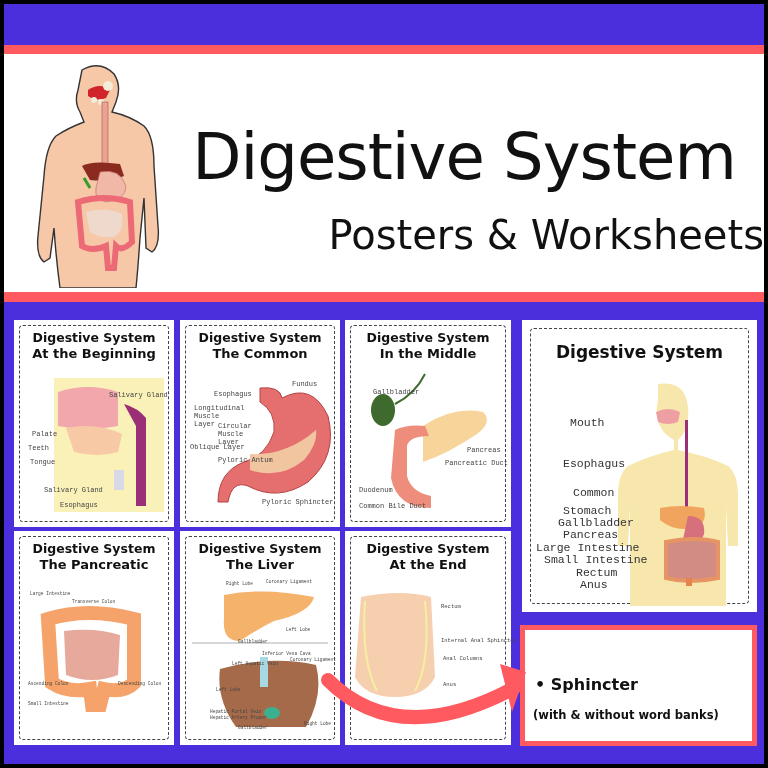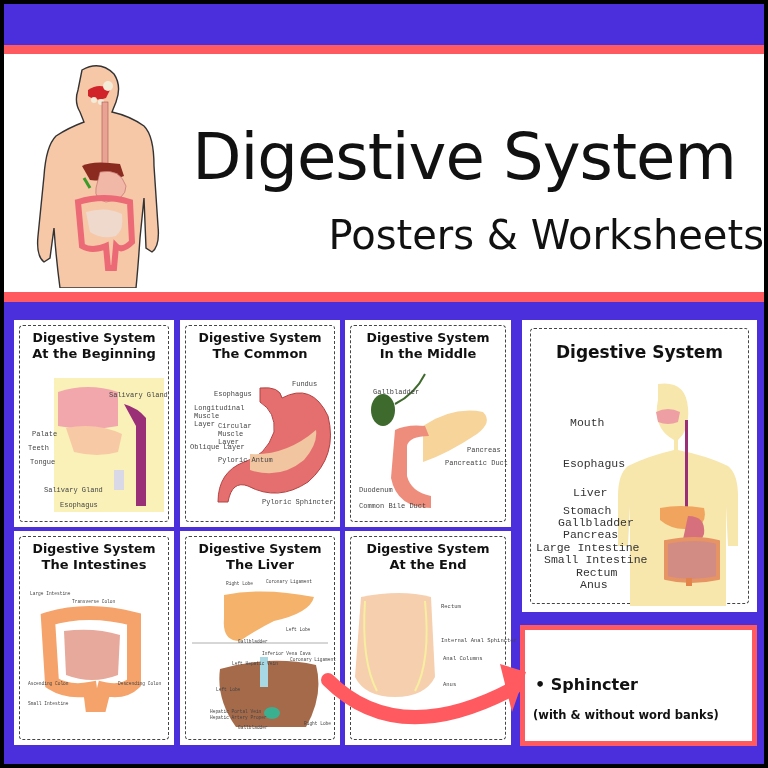--- a/index.html
+++ b/index.html
@@ -104,21 +104,21 @@
     <div class="lbl" style="left:28px;top:68px;">Gallbladder</div>
     <div class="lbl" style="left:122px;top:126px;">Pancreas</div>
     <div class="lbl" style="left:100px;top:139px;">Pancreatic Duct</div>
     <div class="lbl" style="left:14px;top:166px;">Duodenum</div>
     <div class="lbl" style="left:14px;top:182px;">Common Bile Duct</div>
   </div>
 
   <div class="card" style="left:10px;top:527px;width:160px;height:214px;">
     <div class="dash"></div>
     <div class="ct">Digestive System</div>
-    <div class="cs">The Intestines</div>
+    <div class="cs">The Pancreatic</div>
     <svg width="160" height="214">
       <path d="M34 88 q40 -12 86 0 l0 64 q-10 10 -30 6 l-4 16 l-8 0 l-2 -16 q-22 4 -38 -6 z" fill="none" stroke="#f5a36a" stroke-width="14"></path>
       <path d="M50 100 q30 -4 56 4 l-2 40 q-26 10 -52 0 z" fill="#e7a99b"></path>
     </svg>
     <div class="lbl sm" style="left:16px;top:60px;">Large Intestine</div>
     <div class="lbl sm" style="left:58px;top:68px;">Transverse Colon</div>
     <div class="lbl sm" style="left:14px;top:150px;">Ascending Colon</div>
     <div class="lbl sm" style="left:104px;top:150px;">Descending Colon</div>
     <div class="lbl sm" style="left:14px;top:170px;">Small Intestine</div>
   </div>
@@ -170,21 +170,21 @@
       <path d="M136 64 q28 -4 30 24 q2 22 -10 32 l0 10 q30 6 50 16 q10 8 10 30 l0 50 l-10 0 l-2 -40 l0 100 l-96 0 l0 -100 l-2 40 l-10 0 l0 -50 q0 -22 10 -30 q20 -10 46 -16 l0 -10 q-22 -12 -16 -40 z" fill="#f7e7ad"></path>
       <path d="M134 92 q12 -6 24 0 l-2 10 q-10 4 -20 0 z" fill="#ee9fa4"></path>
       <rect x="163" y="100" width="3" height="92" fill="#9a2f77"></rect>
       <path d="M138 188 q20 -4 44 0 q4 16 -10 20 q-20 4 -34 -8 z" fill="#f0a45e"></path>
       <path d="M166 196 q18 0 16 18 q-4 14 -22 10 z" fill="#d6707d"></path>
       <path d="M144 222 q30 -6 52 0 l0 36 q-28 6 -52 0 z" fill="#d38c84" stroke="#e79464" stroke-width="4"></path>
       <rect x="164" y="258" width="6" height="8" fill="#e3854a"></rect>
     </svg>
     <div class="lbl" style="left:48px;top:96px;">Mouth</div>
     <div class="lbl" style="left:41px;top:137px;">Esophagus</div>
-    <div class="lbl" style="left:51px;top:166px;">Liver</div>
+    <div class="lbl" style="left:51px;top:166px;">Common</div>
     <div class="lbl" style="left:41px;top:184px;">Stomach</div>
     <div class="lbl" style="left:36px;top:196px;">Gallbladder</div>
     <div class="lbl" style="left:41px;top:208px;">Pancreas</div>
     <div class="lbl" style="left:14px;top:221px;">Large Intestine</div>
     <div class="lbl" style="left:22px;top:233px;">Small Intestine</div>
     <div class="lbl" style="left:54px;top:246px;">Rectum</div>
     <div class="lbl" style="left:58px;top:258px;">Anus</div>
   </div>
 
   <div class="feature">

